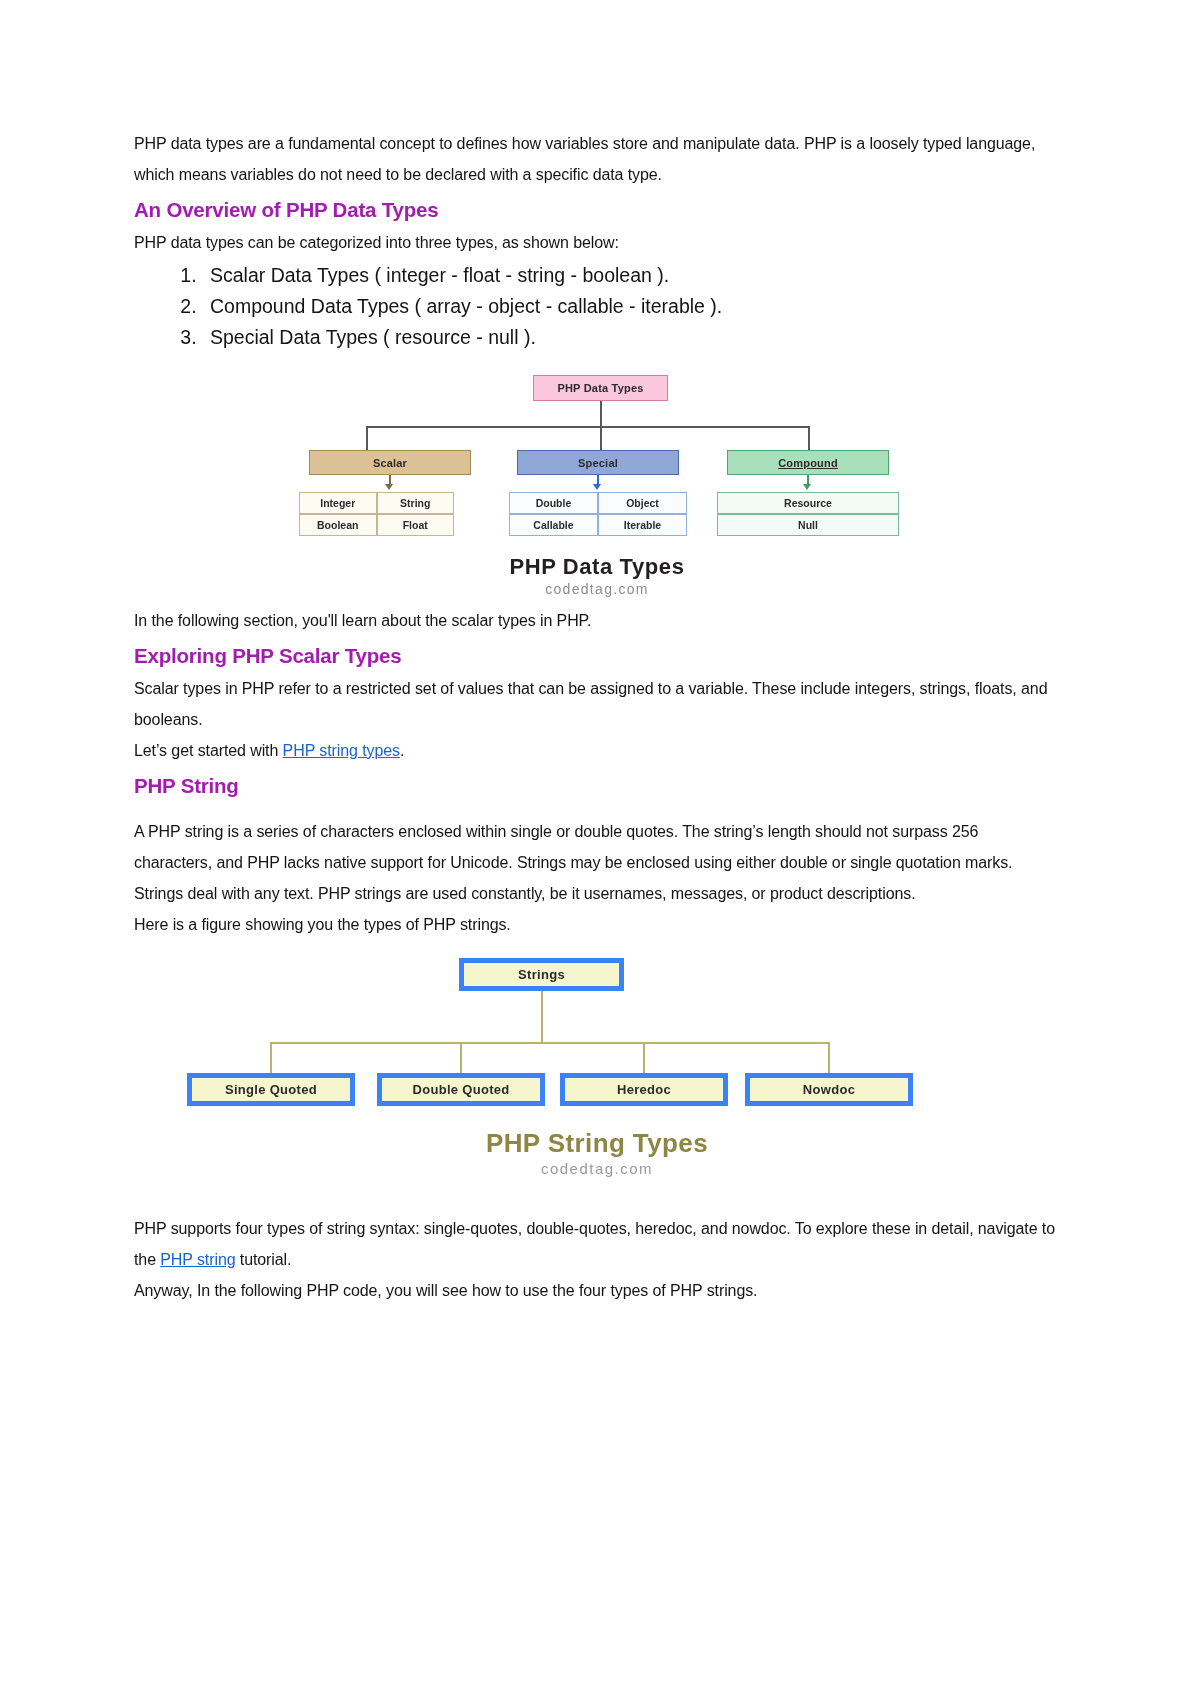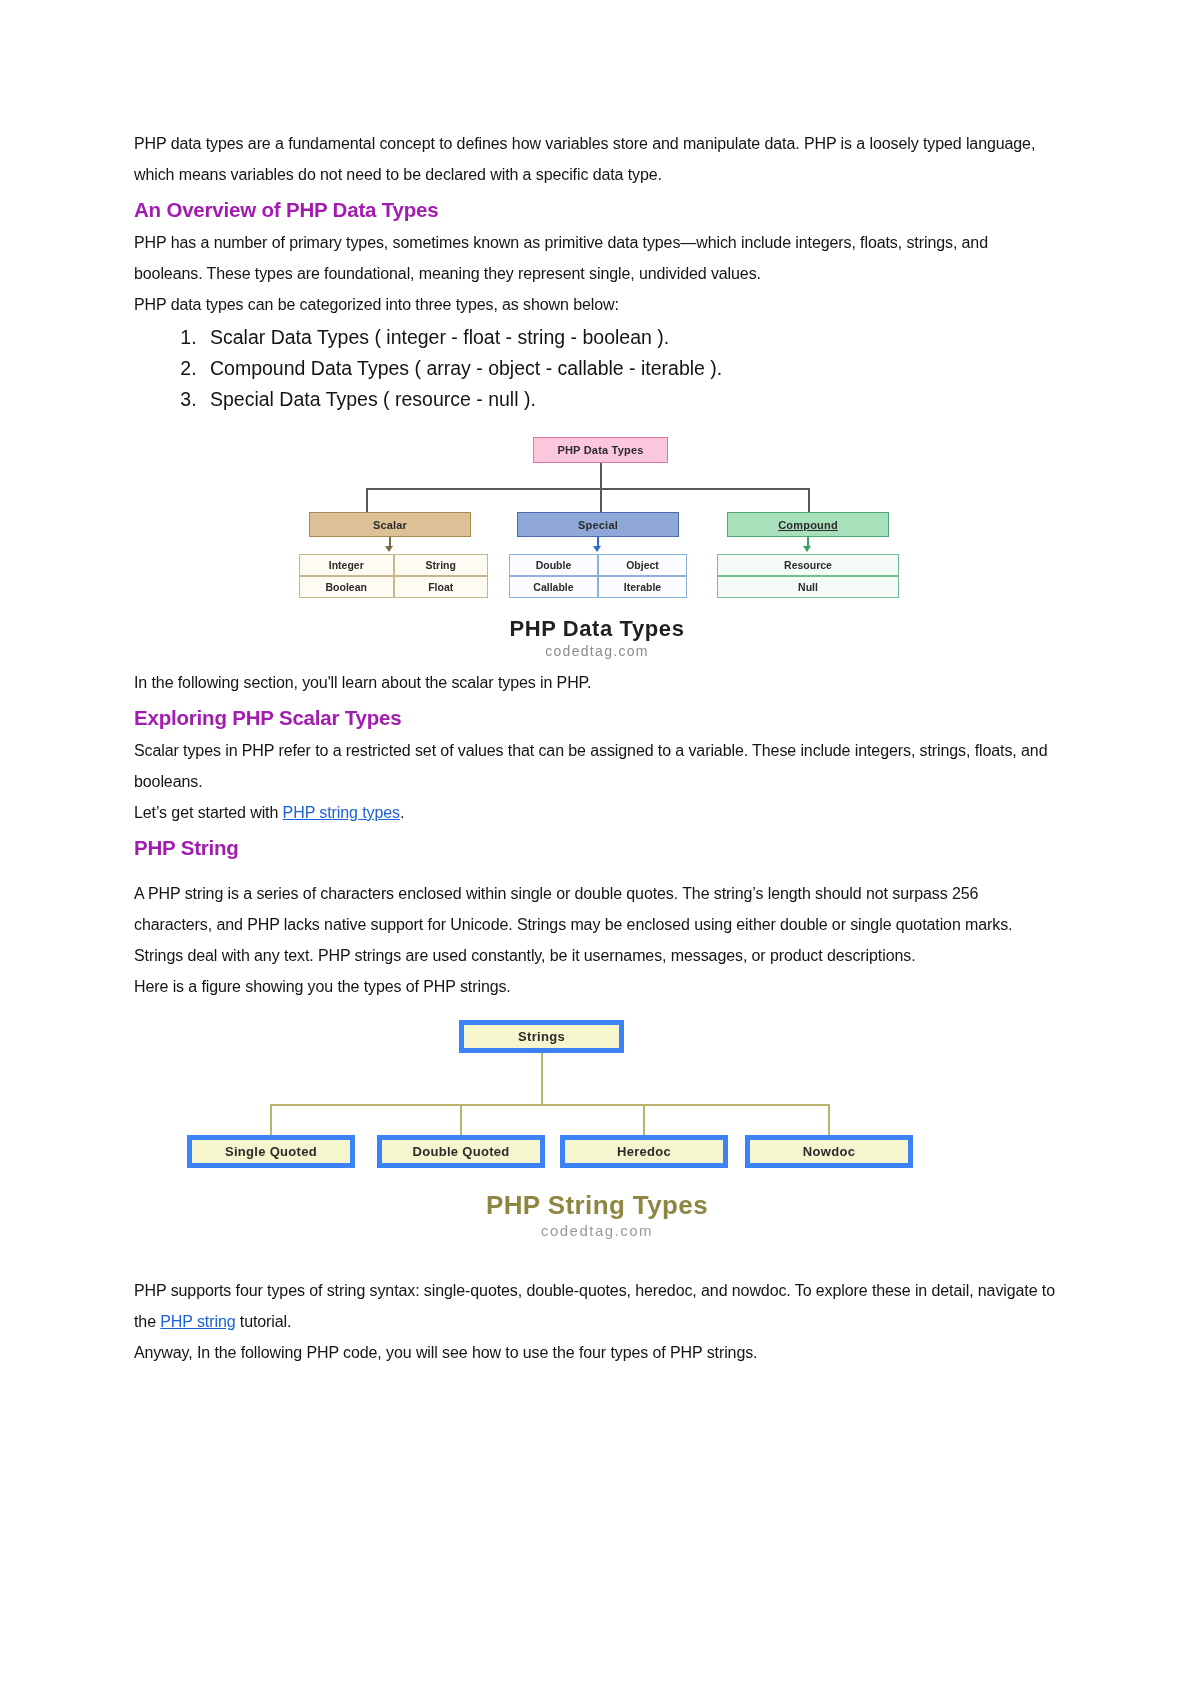--- a/index.html
+++ b/index.html
@@ -106,21 +106,21 @@
     color: #2b2b2b;
   }
   .leafbox div {
     box-sizing: border-box;
     display: flex;
     align-items: center;
     justify-content: center;
     height: 22px;
   }
   .lb-scalar {
-    left: 12px; top: 117px; width: 189px;
+    left: 12px; top: 117px; width: 155px;
     grid-template-columns: 1fr 1fr;
     background: #fdfbf2;
   }
   .lb-scalar div { border: 1px solid #c8b68d; }
   .lb-special {
     left: 222px; top: 117px; width: 178px;
     grid-template-columns: 1fr 1fr;
     background: #fafcff;
   }
   .lb-special div { border: 1px solid #8fb2dd; }
@@ -222,21 +222,20 @@
 </style>
 </head>
 <body>
 
 <div class="page">
 
   <p class="body-text">PHP data types are a fundamental concept to defines how variables store and manipulate data. PHP is a loosely typed language, which means variables do not need to be declared with a specific data type.</p>
 
   <h2 class="heading">An Overview of PHP Data Types</h2>
 
-  <p class="body-text">PHP has a number of primary types, sometimes known as primitive data types—which include integers, floats, strings, and booleans. These types are foundational, meaning they represent single, undivided values.</p>
 
   <p class="body-text">PHP data types can be categorized into three types, as shown below:</p>
 
   <ol class="num-list">
     <li>Scalar Data Types (  integer - float - string - boolean  ).</li>
     <li>Compound Data Types ( array - object -  callable - iterable ).</li>
     <li>Special Data Types ( resource - null ).</li>
   </ol>
 
   <div class="figure fig1">

